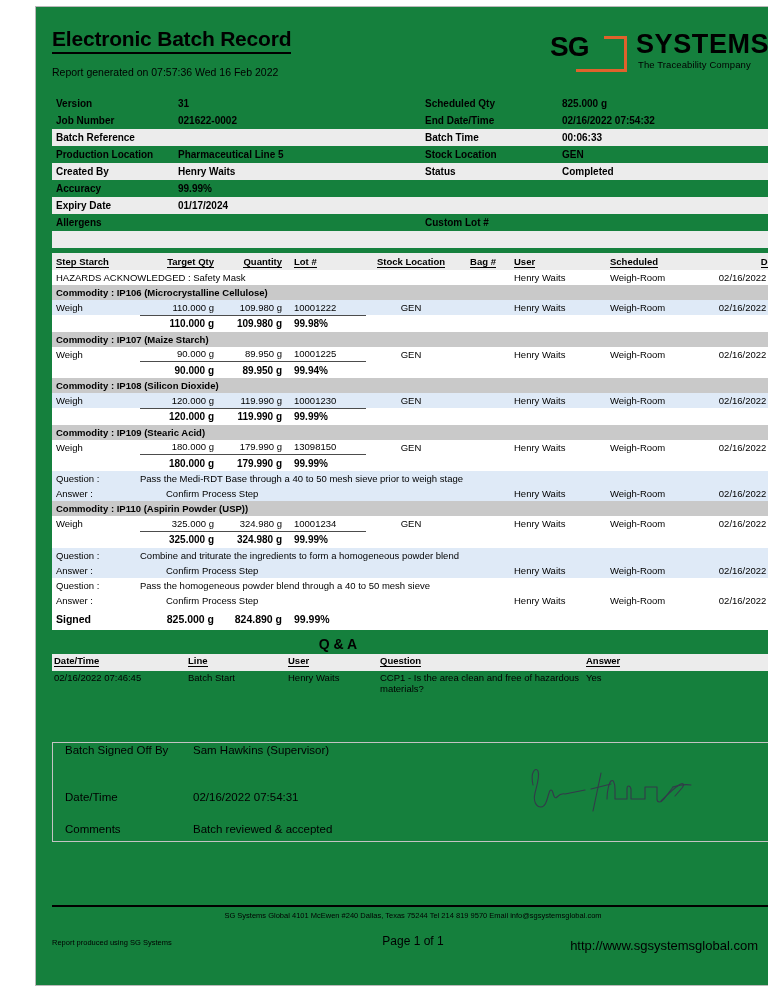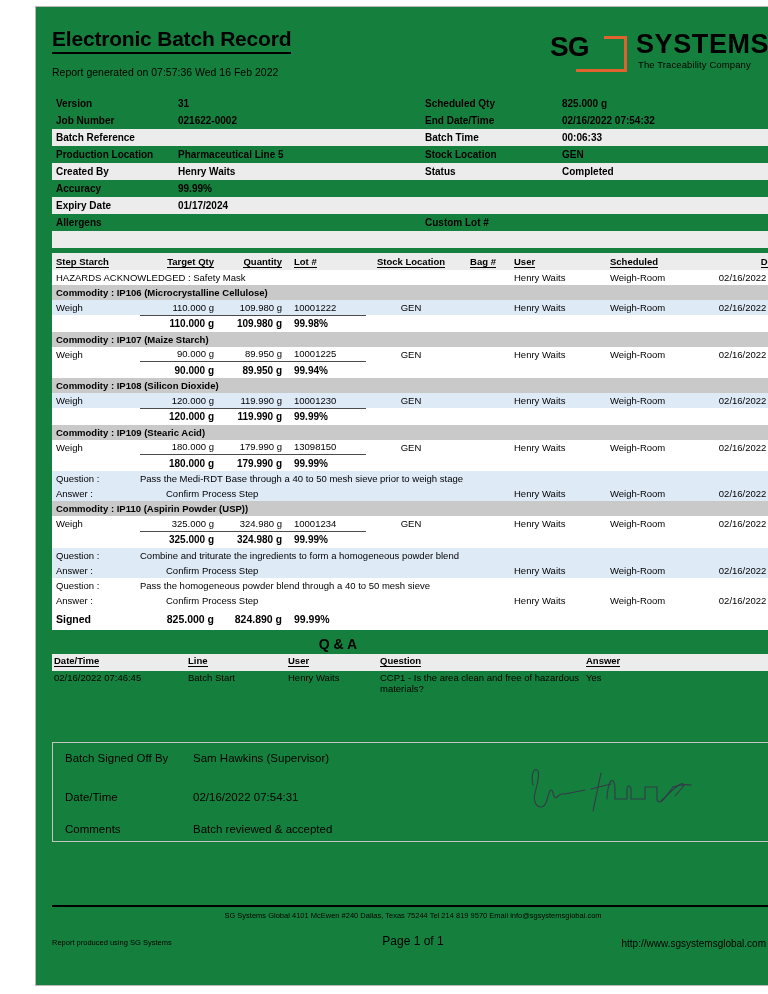--- a/index.html
+++ b/index.html
@@ -152,32 +152,32 @@
   .qa-q { white-space: normal; line-height: 1.25; }
 
   
   .signoff {
     position: relative;
     margin-top: 46px;
     border: 1px solid #c3c3c3;
     height: 98px;
   }
   .so-row { position: absolute; left: 12px; font-size: 11.5px; }
-  .so-r1 { top: 9px; } .so-r2 { top: 48px; } .so-r3 { top: 80px; }
+  .so-r1 { top: 1px; } .so-r2 { top: 48px; } .so-r3 { top: 80px; }
   .so-val { position: absolute; left: 140px; font-size: 11.5px; }
   .sig { position: absolute; left: 470px; top: 20px; }
 
   
   .footer { position: absolute; left: 16px; top: 898px; width: 722px; }
   .foot-rule { border-top: 2px solid #000; }
   .foot-addr { text-align: center; font-size: 7.5px; margin-top: 4px; }
   .foot-bottom { position: relative; margin-top: 14px; height: 18px; }
   .foot-left { position: absolute; left: 0; top: 4px; font-size: 7.5px; }
   .foot-center { text-align: center; font-size: 12px; }
-  .foot-right { position: absolute; right: 8px; top: 4px; font-size: 10px; }
+  .foot-right { position: absolute; right: 16px; top: 4px; font-size: 13px; }
 </style>
 </head>
 <body>
 
 <div class="page">
   <div class="inner">
 
     <div class="masthead">
       <div class="doc-title">Electronic Batch Record</div>
       <div class="doc-sub">Report generated on 07:57:36 Wed 16 Feb 2022</div>

